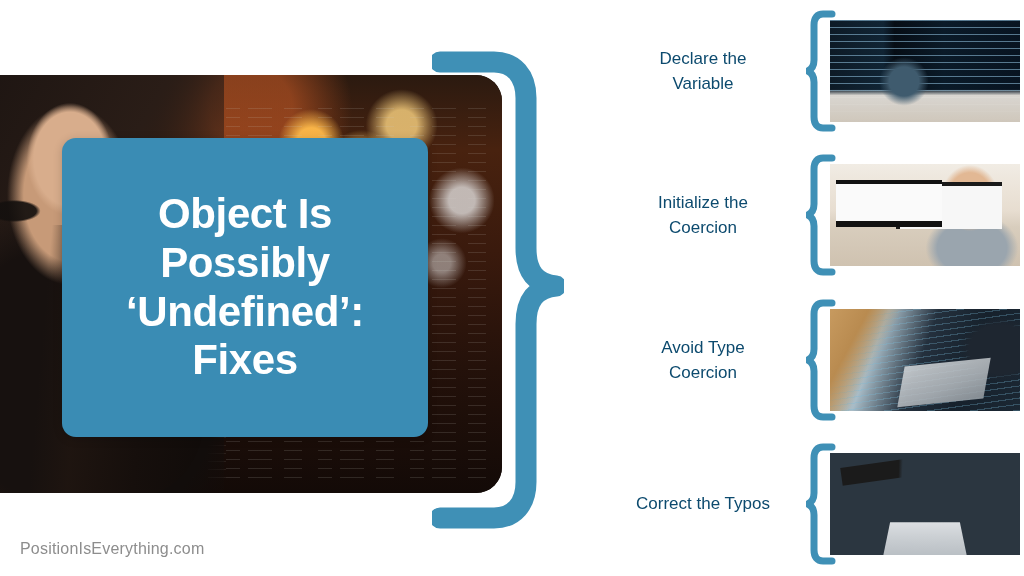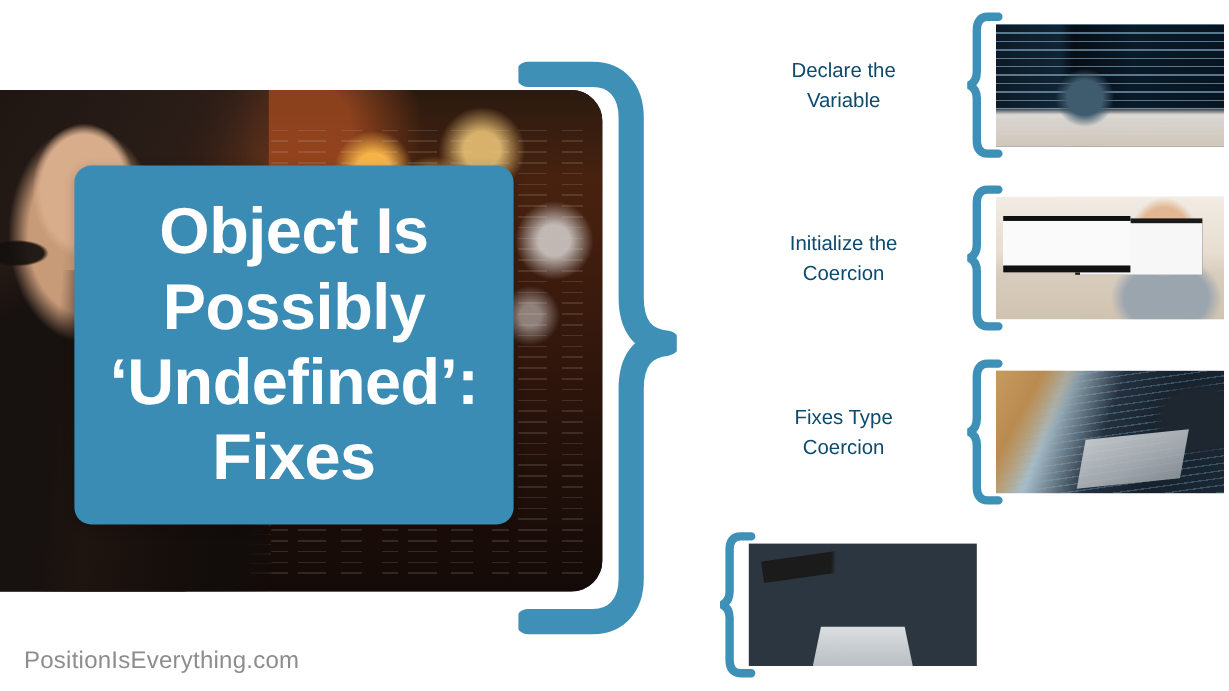--- a/index.html
+++ b/index.html
@@ -135,21 +135,21 @@
     height: 299px;
     background: #3a8cb4;
     border-radius: 14px;
     box-shadow: 0 2px 10px rgba(0,0,0,0.18);
     display: flex;
     align-items: center;
     justify-content: center;
   }
   #title-text {
     color: #ffffff;
-    font-size: 54px;
+    font-size: 42px;
     line-height: 1.16;
     font-weight: 700;
     text-align: center;
     letter-spacing: -0.4px;
     padding: 0 14px;
     white-space: pre-line;
   }
 
   
   #big-brace {
@@ -274,21 +274,21 @@
     width: 40%; height: 34%;
     background: linear-gradient(180deg, #dcdfe2 0%, #b9bfc4 100%);
     transform: perspective(60px) rotateX(18deg);
   }
 
   
   #watermark {
     position: absolute;
     left: 20px;
     top: 540px;
-    font-size: 20px;
+    font-size: 16px;
     color: #8d8d8d;
     letter-spacing: 0.2px;
   }
 </style>
 </head>
 <body>
 
 <div id="hero">
   <div class="hero-photo"></div>
   <div class="hero-code"></div>
@@ -335,34 +335,35 @@
       <svg width="30" height="126" viewBox="0 0 30 126" xmlns="http://www.w3.org/2000/svg">
         <path d="M26 6 H17 C11 6 8 10 8 17 V52 C8 58 6 61 2 63
                  C6 65 8 68 8 74 V109 C8 116 11 120 17 120 H26" fill="none" stroke="#3f90b6" stroke-width="7" stroke-linecap="round" stroke-linejoin="round"></path>
       </svg>
     </div>
     <div class="thumb thumb-2"></div>
   </div>
 </div>
 
 <div class="step" style="top:297px;">
-  <div class="step-label">Fixes Type
+  <div class="step-label">Avoid Type
 Coercion</div>
   <div class="step-visual">
     <div class="small-brace">
       <svg width="30" height="126" viewBox="0 0 30 126" xmlns="http://www.w3.org/2000/svg">
         <path d="M26 6 H17 C11 6 8 10 8 17 V52 C8 58 6 61 2 63
                  C6 65 8 68 8 74 V109 C8 116 11 120 17 120 H26" fill="none" stroke="#3f90b6" stroke-width="7" stroke-linecap="round" stroke-linejoin="round"></path>
       </svg>
     </div>
     <div class="thumb thumb-3"></div>
   </div>
 </div>
 
 <div class="step" style="top:441px;">
+  <div class="step-label">Correct the Typos</div>
   <div class="step-visual">
     <div class="small-brace">
       <svg width="30" height="126" viewBox="0 0 30 126" xmlns="http://www.w3.org/2000/svg">
         <path d="M26 6 H17 C11 6 8 10 8 17 V52 C8 58 6 61 2 63
                  C6 65 8 68 8 74 V109 C8 116 11 120 17 120 H26" fill="none" stroke="#3f90b6" stroke-width="7" stroke-linecap="round" stroke-linejoin="round"></path>
       </svg>
     </div>
     <div class="thumb thumb-4"></div>
   </div>
 </div>

